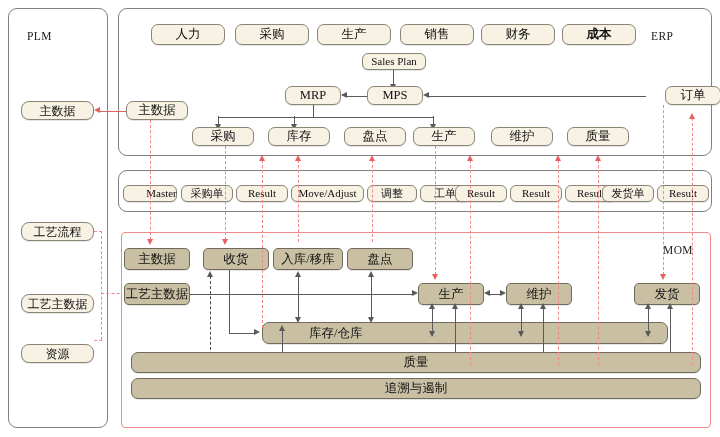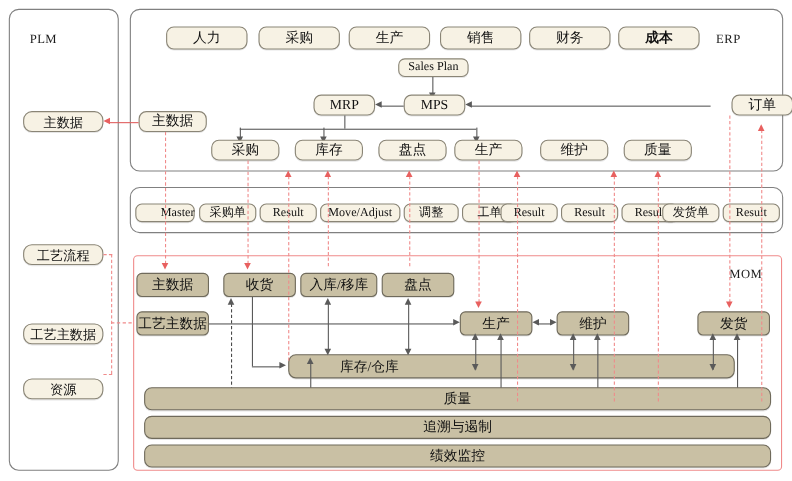--- a/index.html
+++ b/index.html
@@ -197,21 +197,20 @@
   <div class="ln v" style="left:670px;top:308px;height:58px;"></div>
   <div class="ah up" style="left:666.6px;top:303px;"></div>
   <div class="ah down" style="left:666.6px;top:361px;"></div>
 
   <div class="dashgray" style="left:210px;top:276px;height:84px;"></div>
   <div class="ah up" style="left:206.6px;top:271px;"></div>
   <div class="ah down" style="left:206.6px;top:356px;"></div>
 
   <div class="node bar" style="left:131px;top:352px;width:570px;height:21px;">质量</div>
   <div class="node bar" style="left:131px;top:378px;width:570px;height:21px;">追溯与遏制</div>
-  <div class="node bar" style="left:131px;top:404px;width:570px;height:21px;">绩效监控</div>
 
   <div class="dash" style="left:150px;top:120px;height:120px;"></div>
   <div class="ah rdown" style="left:146.6px;top:239px;"></div>
 
   <div class="dash" style="left:225px;top:146px;height:94px;"></div>
   <div class="ah rdown" style="left:221.6px;top:239px;"></div>
 
   <div class="dash" style="left:262px;top:160px;height:168px;"></div>
   <div class="ah rup" style="left:258.6px;top:155px;"></div>
 

